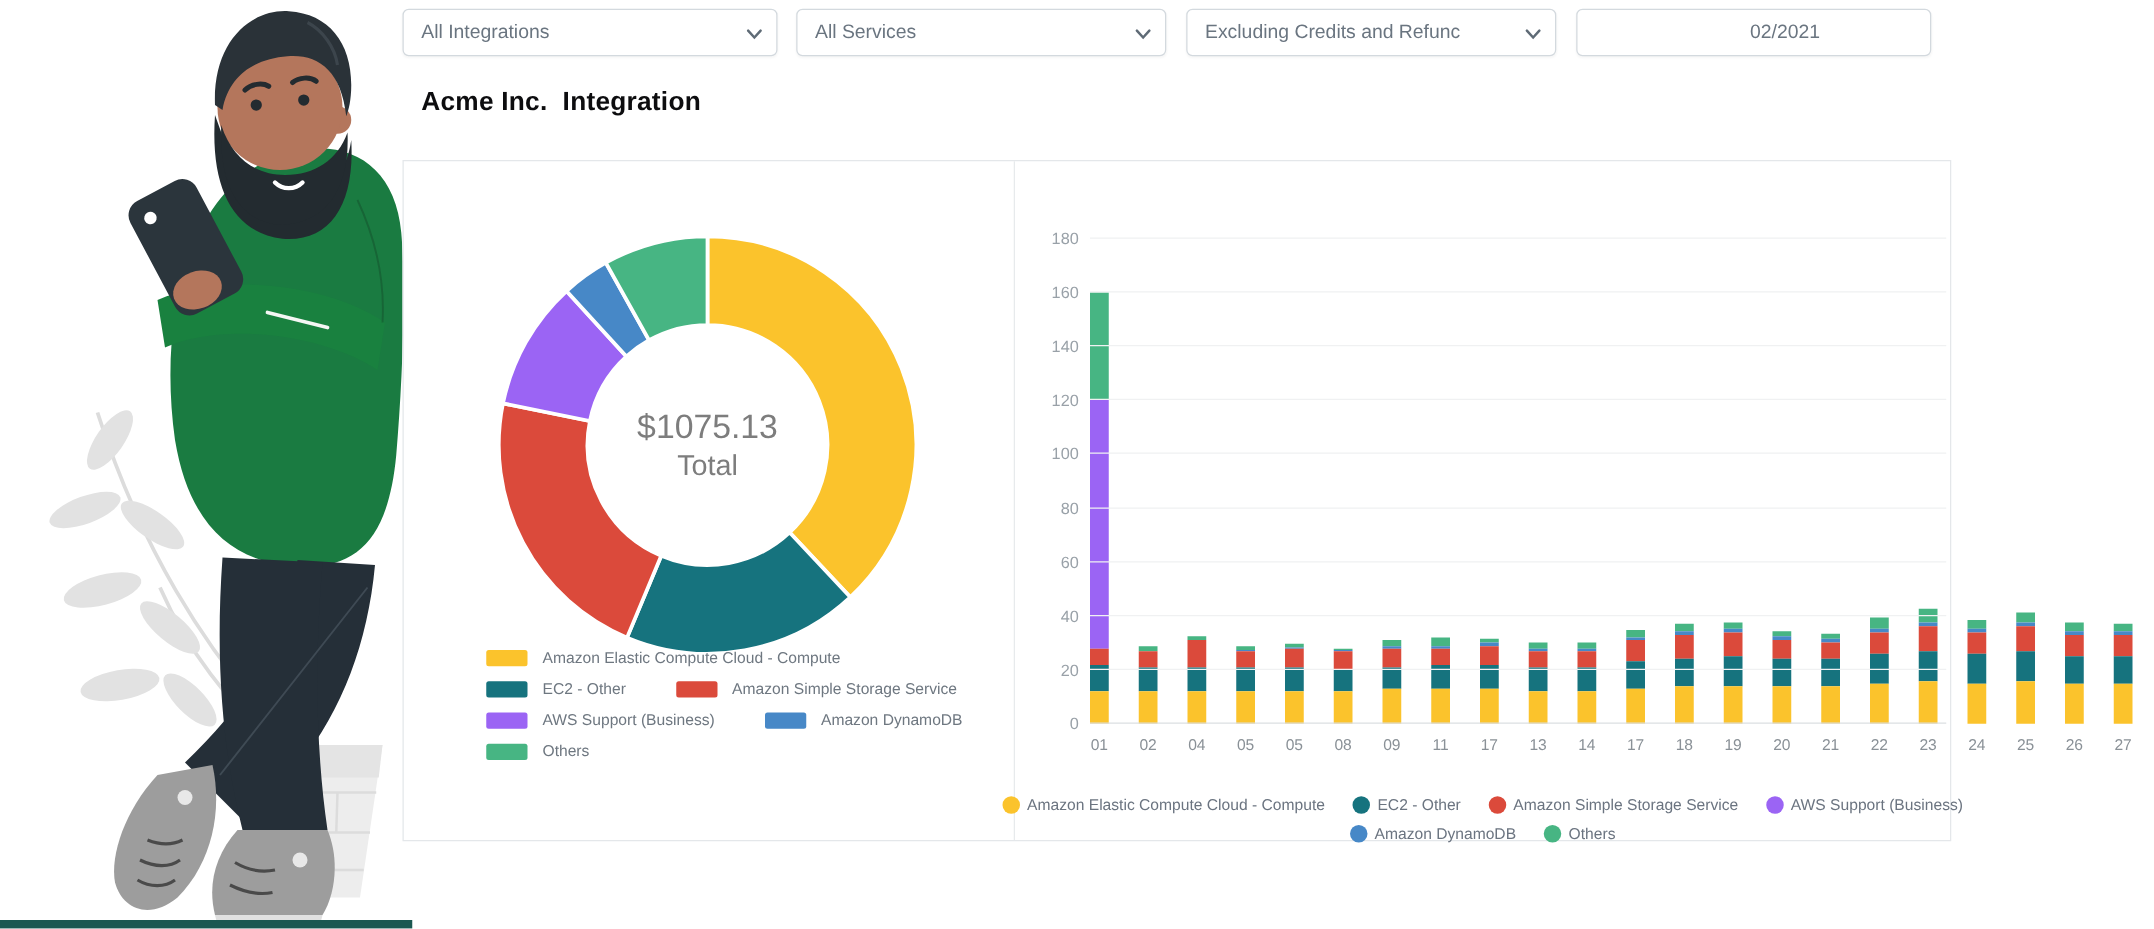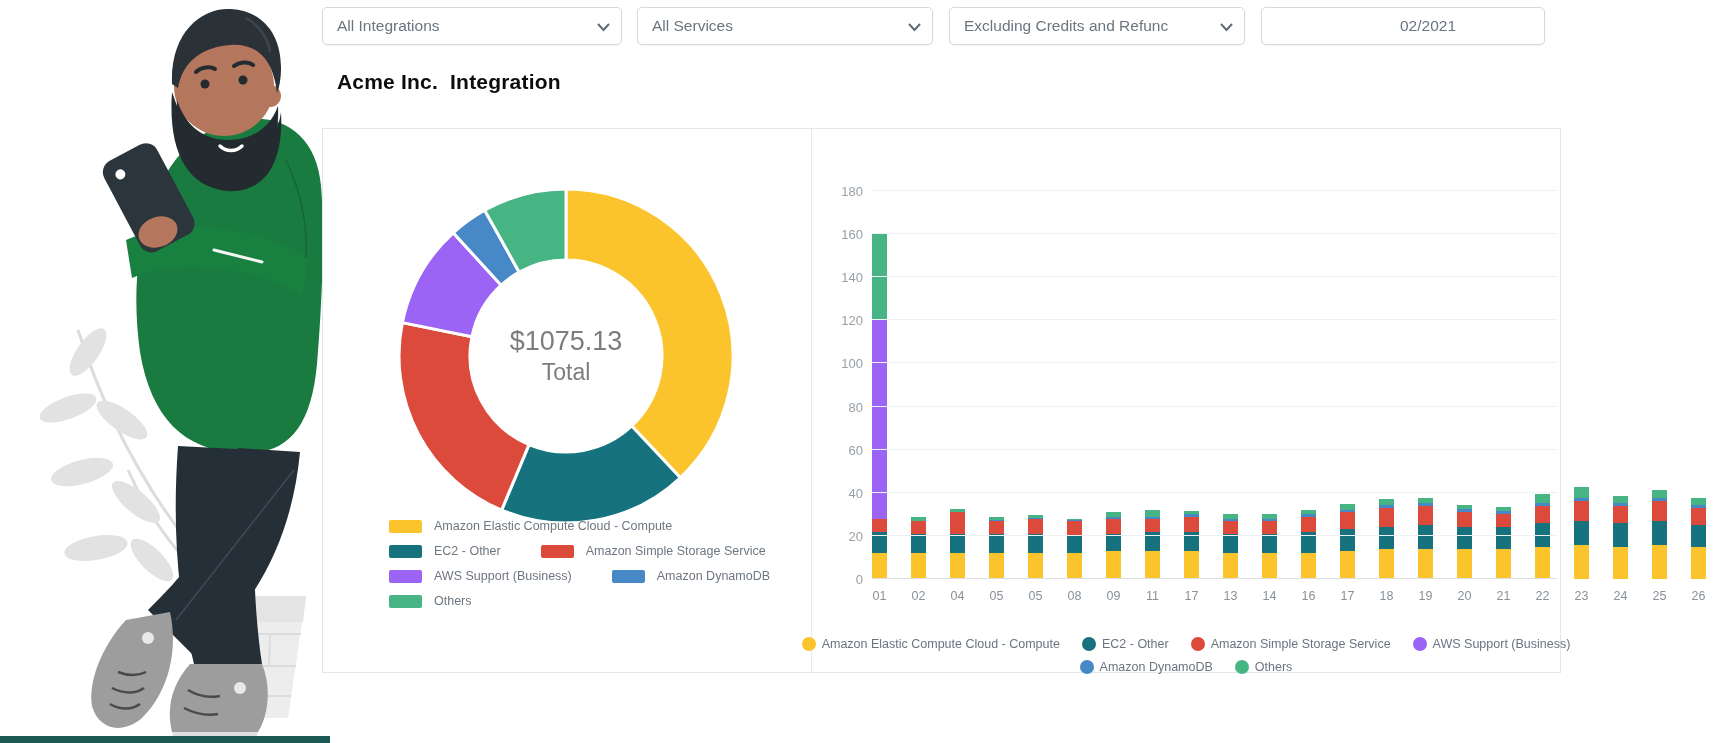--- a/index.html
+++ b/index.html
@@ -305,28 +305,20 @@
               <div class="seg" style="height: 4.31111px; background: rgb(71, 181, 131);"></div>
               <span class="xlab">13</span>
             </div>
             <div class="slot">
               <div class="seg" style="height: 25.8667px; background: rgb(251, 195, 44);"></div>
               <div class="seg" style="height: 19.4px; background: rgb(22, 115, 126);"></div>
               <div class="seg" style="height: 12.9333px; background: rgb(219, 74, 59);"></div>
               <div class="seg" style="height: 2.15556px; background: rgb(71, 136, 199);"></div>
               <div class="seg" style="height: 4.31111px; background: rgb(71, 181, 131);"></div>
               <span class="xlab">14</span>
-            </div>
-            <div class="slot">
-              <div class="seg" style="height: 25.8667px; background: rgb(251, 195, 44);"></div>
-              <div class="seg" style="height: 21.5556px; background: rgb(22, 115, 126);"></div>
-              <div class="seg" style="height: 15.0889px; background: rgb(219, 74, 59);"></div>
-              <div class="seg" style="height: 2.15556px; background: rgb(71, 136, 199);"></div>
-              <div class="seg" style="height: 4.31111px; background: rgb(71, 181, 131);"></div>
-              <span class="xlab">16</span>
             </div>
             <div class="slot">
               <div class="seg" style="height: 28.0222px; background: rgb(251, 195, 44);"></div>
               <div class="seg" style="height: 21.5556px; background: rgb(22, 115, 126);"></div>
               <div class="seg" style="height: 17.2444px; background: rgb(219, 74, 59);"></div>
               <div class="seg" style="height: 2.15556px; background: rgb(71, 136, 199);"></div>
               <div class="seg" style="height: 6.46667px; background: rgb(71, 181, 131);"></div>
               <span class="xlab">17</span>
             </div>
             <div class="slot">

